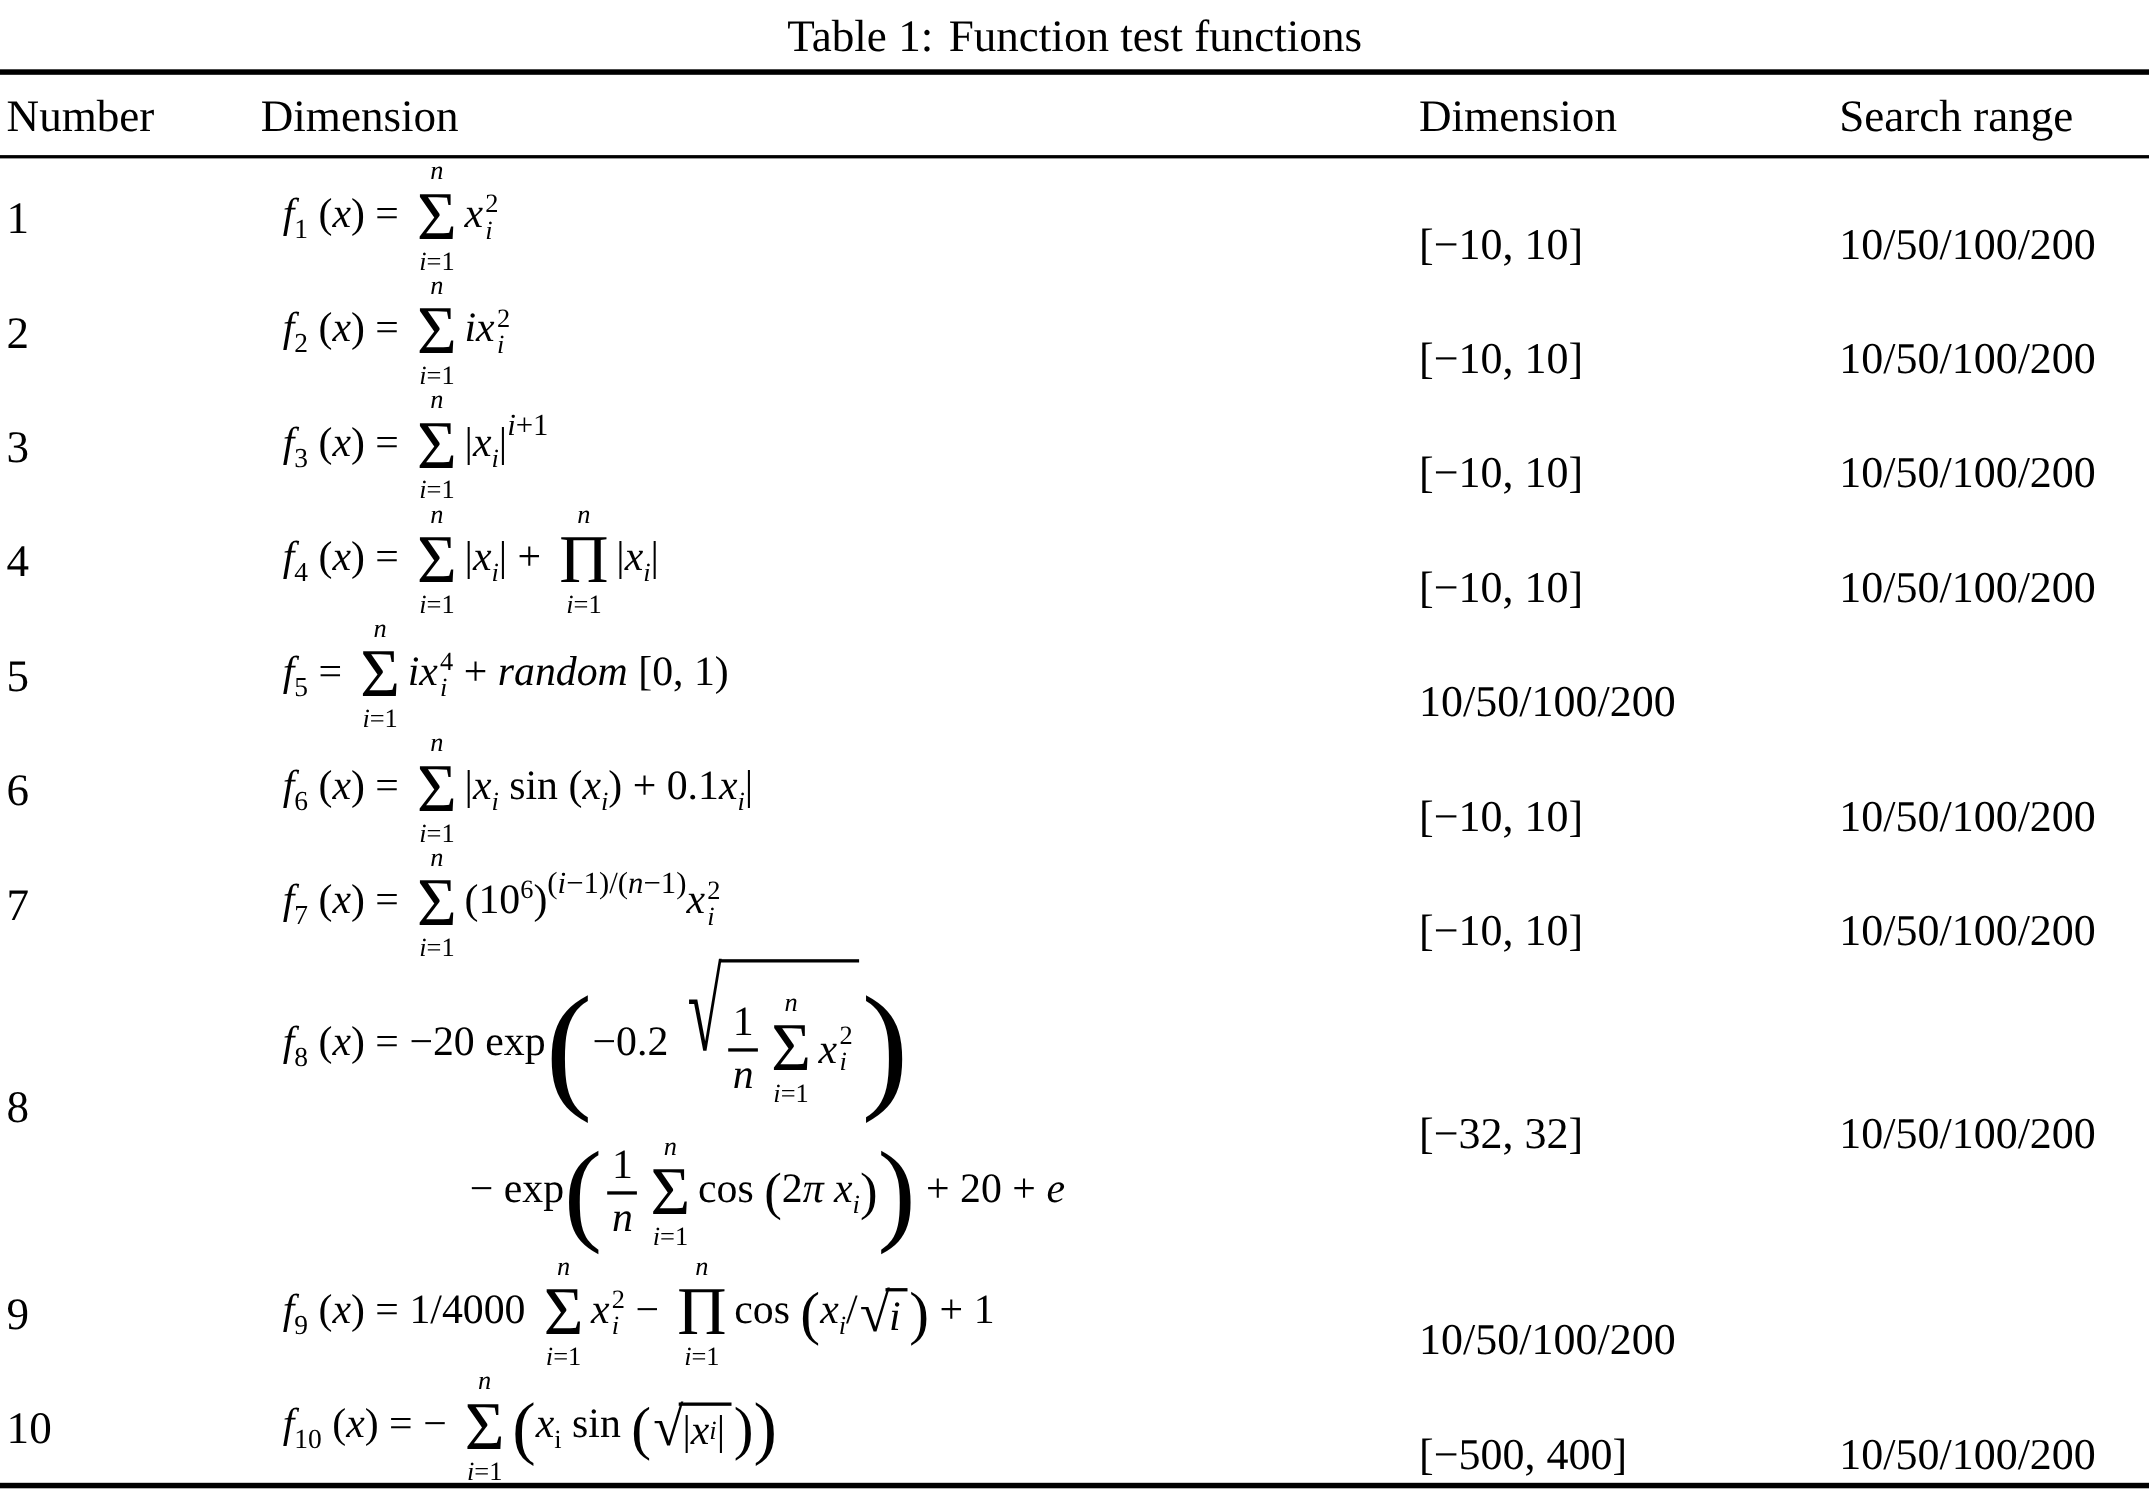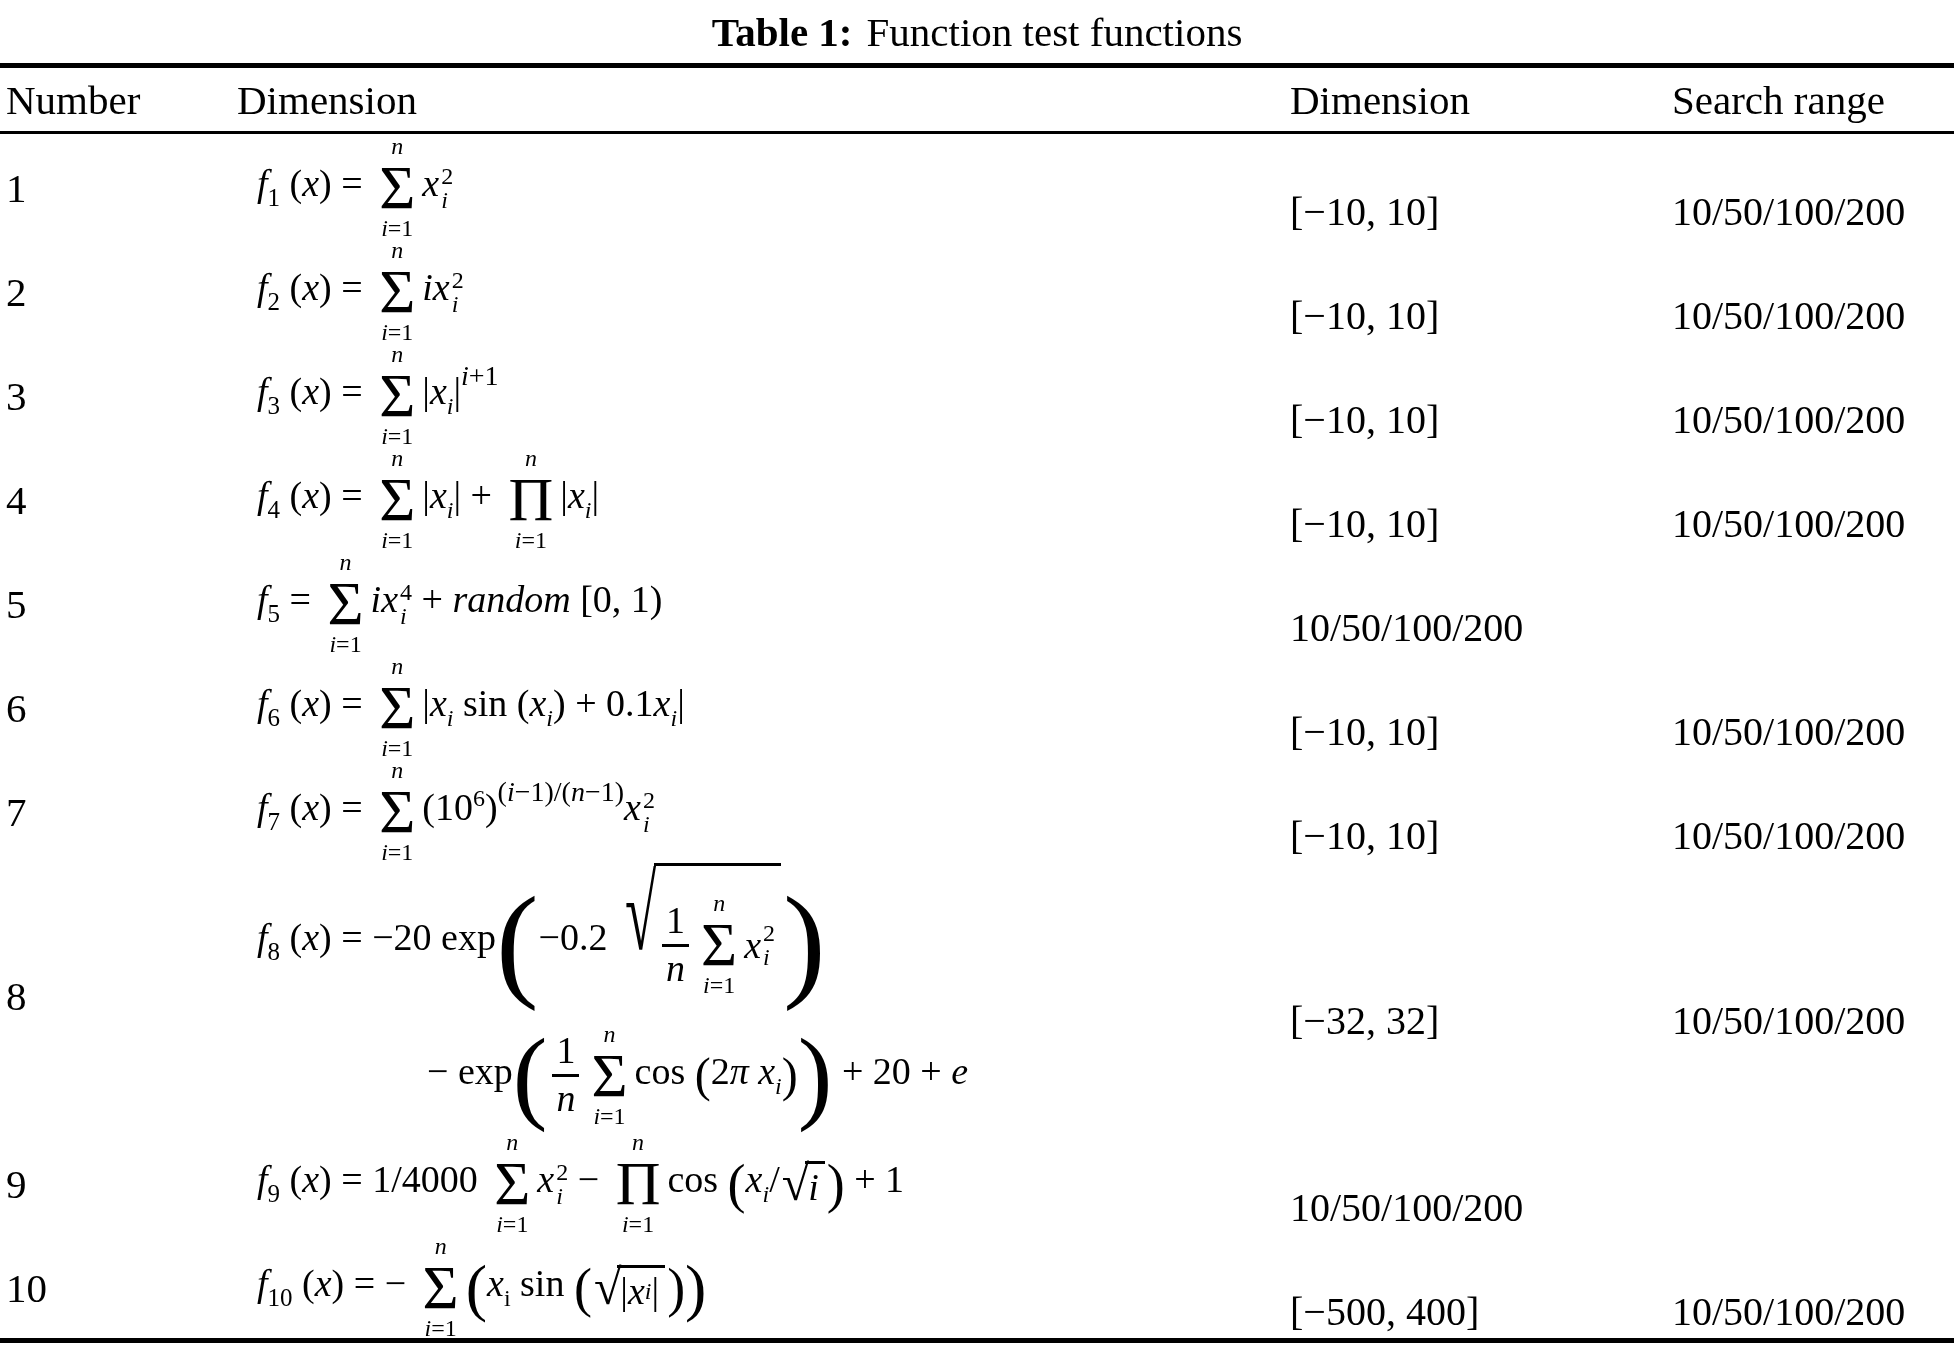--- a/index.html
+++ b/index.html
@@ -4,30 +4,30 @@
 <style>
   * { box-sizing: border-box; margin: 0; padding: 0; }
   html, body { background: #ffffff; }
   .page {
     width: 1954px; height: 1358px;
     background: #ffffff; color: #000000;
     font-family: "Liberation Serif", serif;
     position: relative; overflow: hidden;
   }
   .title { text-align: center; font-size: 41px; padding: 8px 0 7px 0; }
-  .title .tlabel { font-weight: bold; margin-right: 14px; }
+  .title .tlabel { font-weight: normal; margin-right: 14px; }
   .rule-thick { height: 5px; background: #000; width: 100%; }
   .rule-thin  { height: 3px; background: #000; width: 100%; }
 
   .hdr, .trow {
     display: grid;
     grid-template-columns: 237px 1053px 382px 282px;
     align-items: center;
   }
-  .hdr { height: 63px; font-size: 41px; }
+  .hdr { height: 73px; font-size: 41px; }
   .hdr .hnum { padding-left: 6px; }
 
   .trow { height: 104px; }
   .trow.tall { height: 268px; }
   .cnum { padding-left: 6px; font-size: 41px; }
   .crng, .cdim { font-size: 40px; margin-top: 48px; }
   .cfn { padding-left: 20px; font-size: 38px; line-height: 1; white-space: nowrap; }
 
   
   .cfn i { font-style: italic; }

